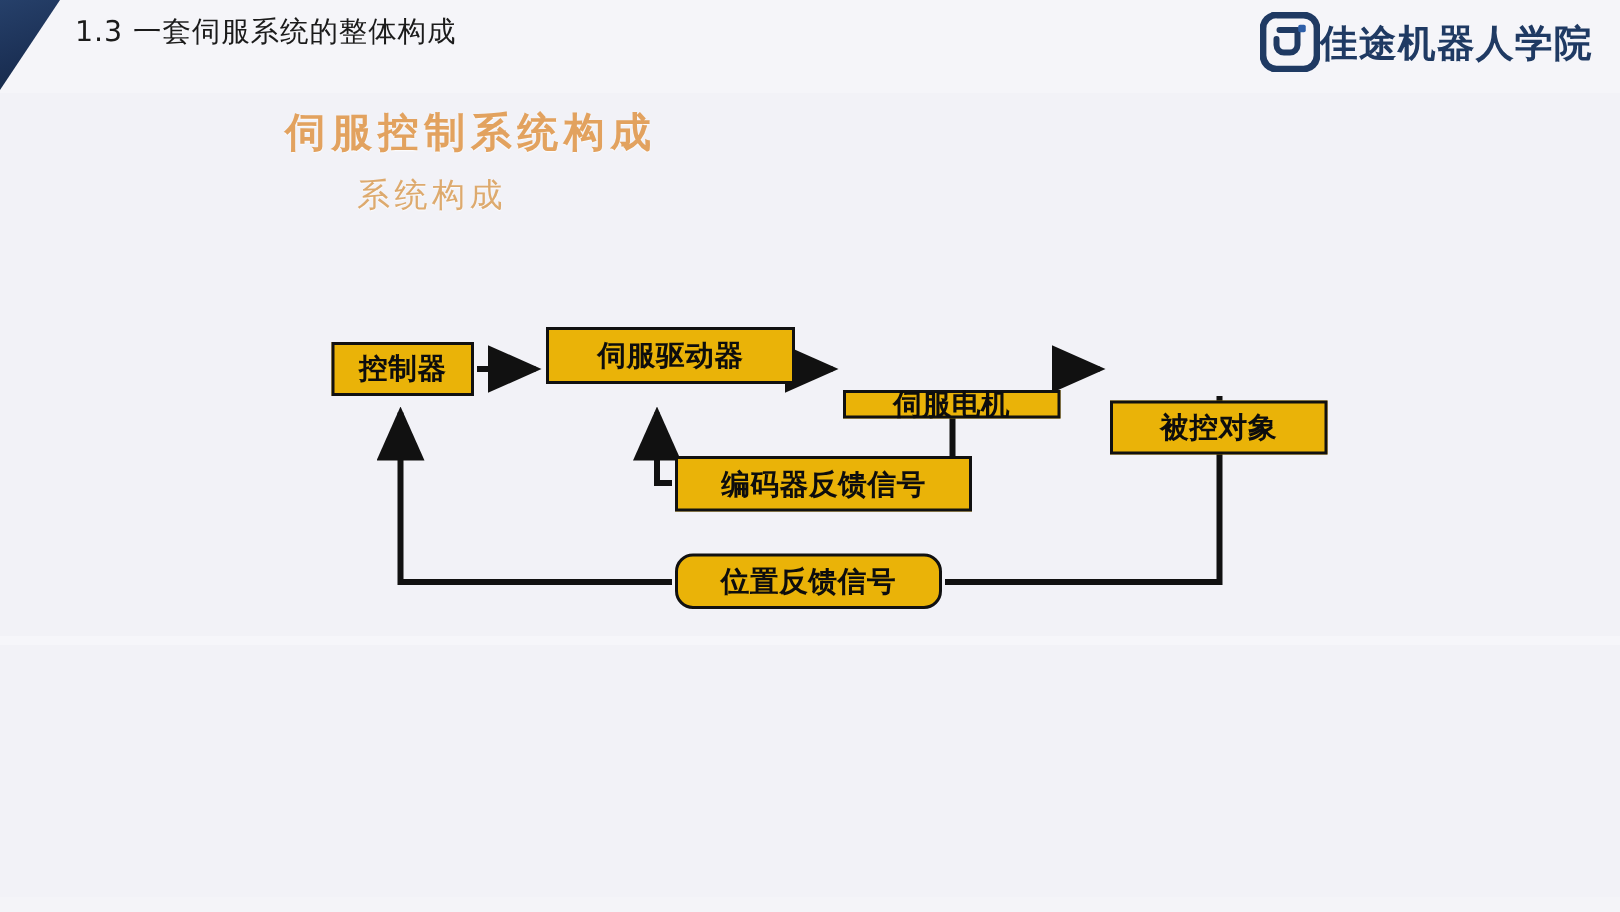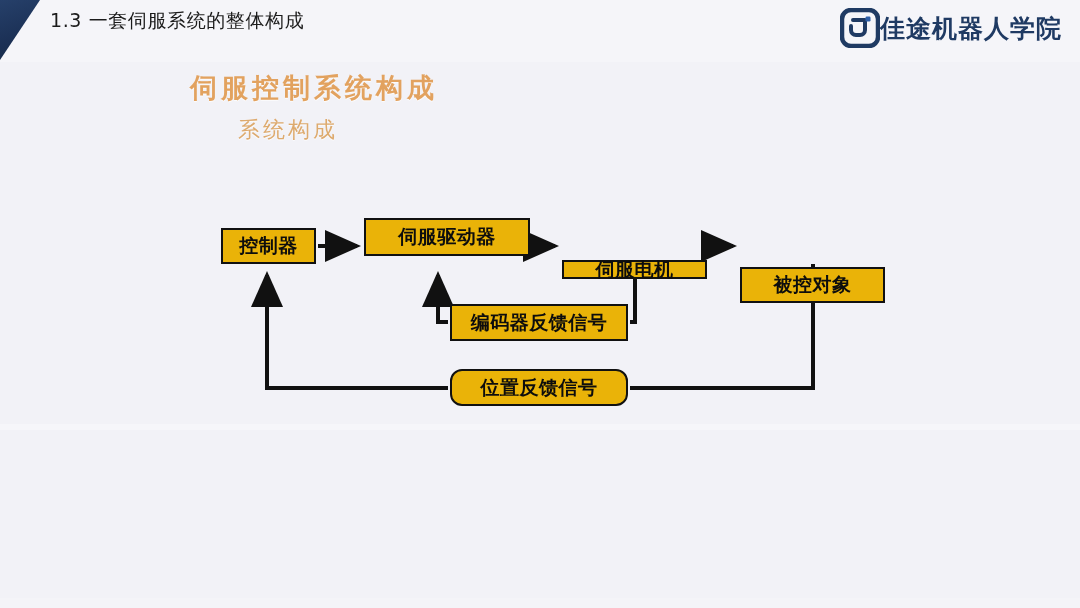--- a/index.html
+++ b/index.html
@@ -122,21 +122,21 @@
     font-weight: bold;
     color: #0d0d0d;
     letter-spacing: 0.5px;
     font-family: "DejaVu Sans", "Liberation Sans", sans-serif;
     white-space: nowrap;
   }
   .node-controller { left: 221px; top: 228px; width: 95px;  height: 36px; }
   .node-driver     { left: 364px; top: 218px; width: 166px; height: 38px; }
   .node-motor      { left: 562px; top: 228px; width: 145px; height: 19px; margin-top: 32px; }
   .node-plant      { left: 740px; top: 228px; width: 145px; height: 36px; margin-top: 39px; }
-  .node-encoder-fb { left: 450px; top: 304px; width: 178px; height: 37px; }
+  .node-encoder-fb { left: 450px; top: 304px; width: 198px; height: 37px; }
   .node-pos-fb     { left: 450px; top: 369px; width: 178px; height: 37px; border-radius: 12px; }
 
   svg.wires {
     position: absolute;
     left: 0;
     top: 0;
     width: 1080px;
     height: 608px;
     pointer-events: none;
   }

